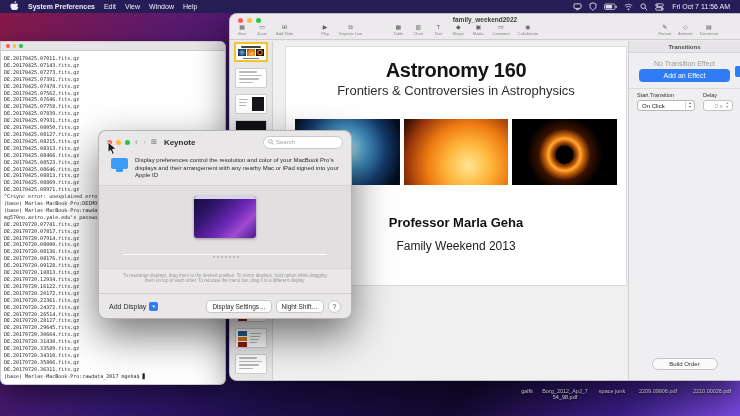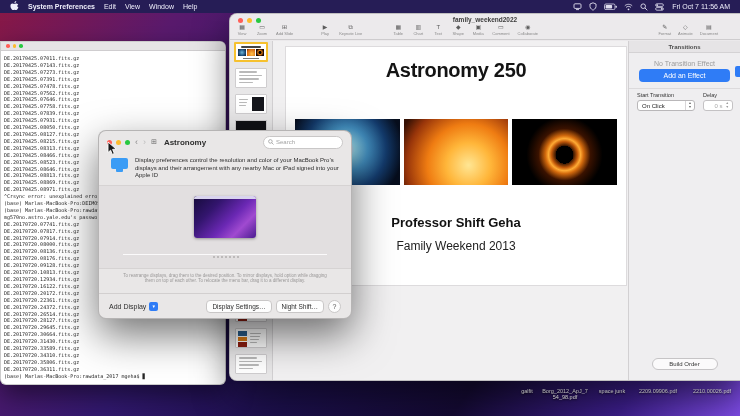--- a/index.html
+++ b/index.html
@@ -489,27 +489,28 @@
           </div>
           <div class="thumb t-text" style="top: 313px;">
             <div class="ln w60"></div>
             <div class="ln w80"></div>
             <div class="ln w70"></div>
             <div class="ln w50"></div>
           </div>
         </div>
       <div class="canvas">
         <div class="slide">
-          <div class="s-title">Astronomy 250</div>
+          <div class="s-title">Astronomy 160</div>
+          <div class="s-sub">Frontiers &amp; Controversies in Astrophysics</div>
           <div class="s-imgs">
             <div class="img-galaxy"></div>
             <div class="img-sun"></div>
             <div class="img-blackhole"></div>
           </div>
-          <div class="s-author">Professor Shift Geha</div>
+          <div class="s-author">Professor Marla Geha</div>
           <div class="s-event">Family Weekend 2013</div>
         </div>
       </div>
       <div class="k-sidebar">
         <div class="sb-header">Transitions</div>
         <div class="sb-empty">No Transition Effect</div>
         <div class="sb-add">Add an Effect</div>
         <div class="sb-div"></div>
         <span class="sb-lbl l1">Start Transition</span>
         <span class="sb-lbl l2">Delay</span>
@@ -537,21 +538,21 @@
   <section class="displays">
     <div class="d-header">
       <div class="dots">
         <i class="dot r"></i>
         <i class="dot y"></i>
         <i class="dot g"></i>
       </div>
       <span class="d-nav">‹</span>
       <span class="d-nav fwd">›</span>
       <span class="d-grid">⊞</span>
-      <span class="d-title">Astronomy</span>
+      <span class="d-title">Keynote</span>
       <div class="d-search">
         <svg width="6" height="6" viewBox="0 0 8 8">
             <circle cx="3.2" cy="3.2" r="2.4" fill="none" stroke="#9a9a9a" stroke-width="1"></circle>
             <line x1="5" y1="5" x2="7.4" y2="7.4" stroke="#9a9a9a" stroke-width="1"></line>
           </svg>
         <input placeholder="Search" style="">
       </div>
     </div>
     <div class="d-desc">
       <span class="d-ic"></span>

